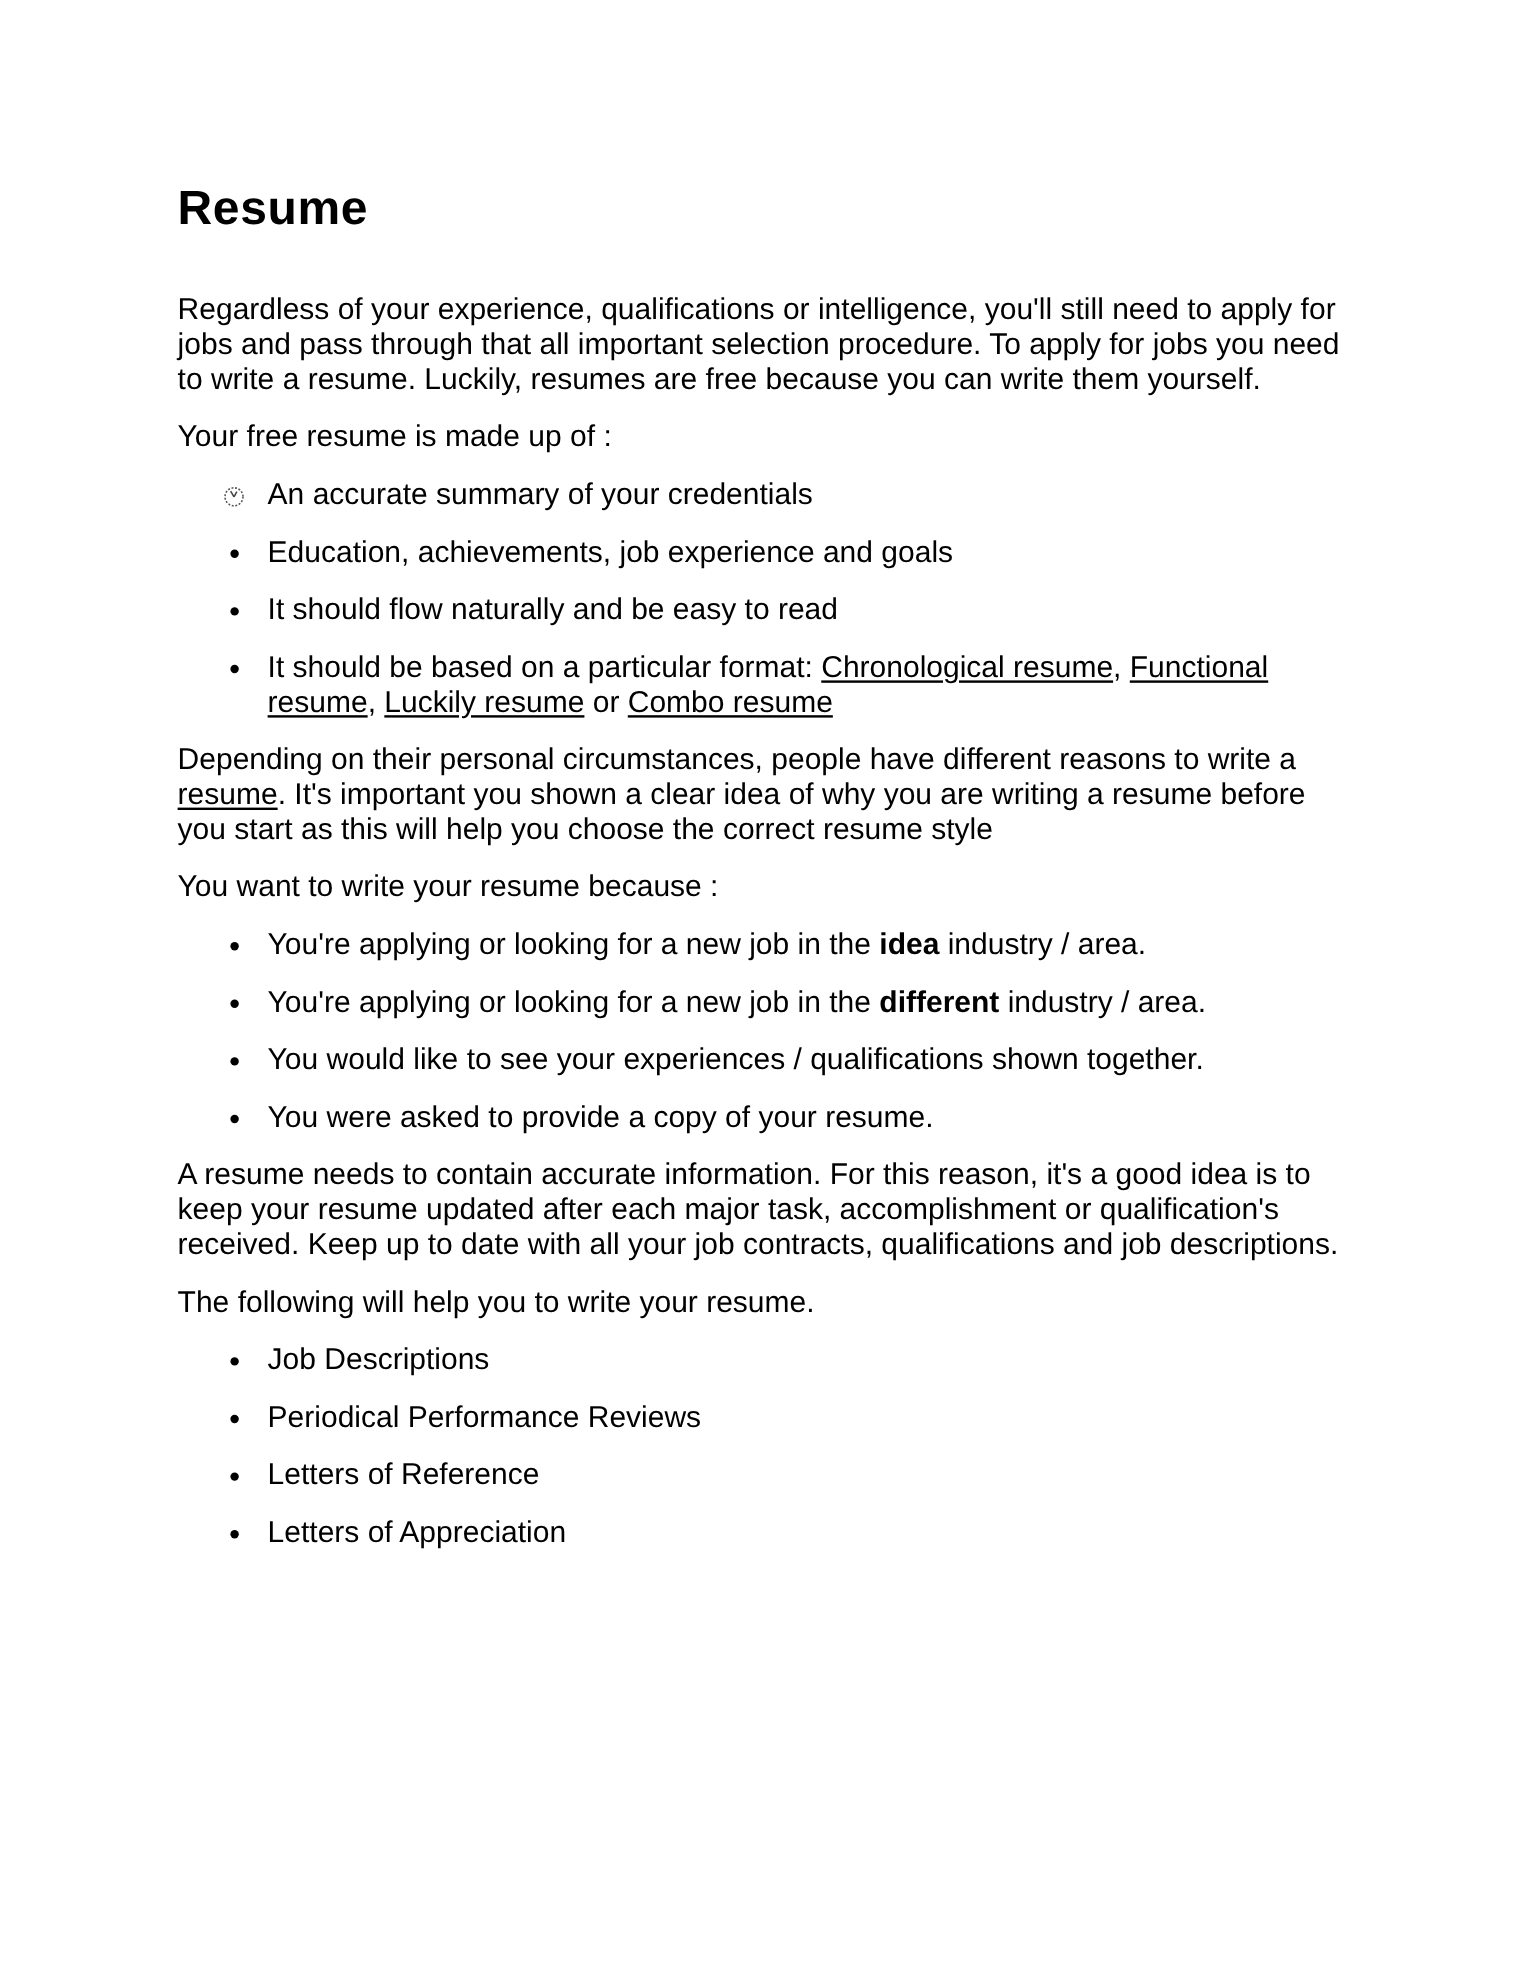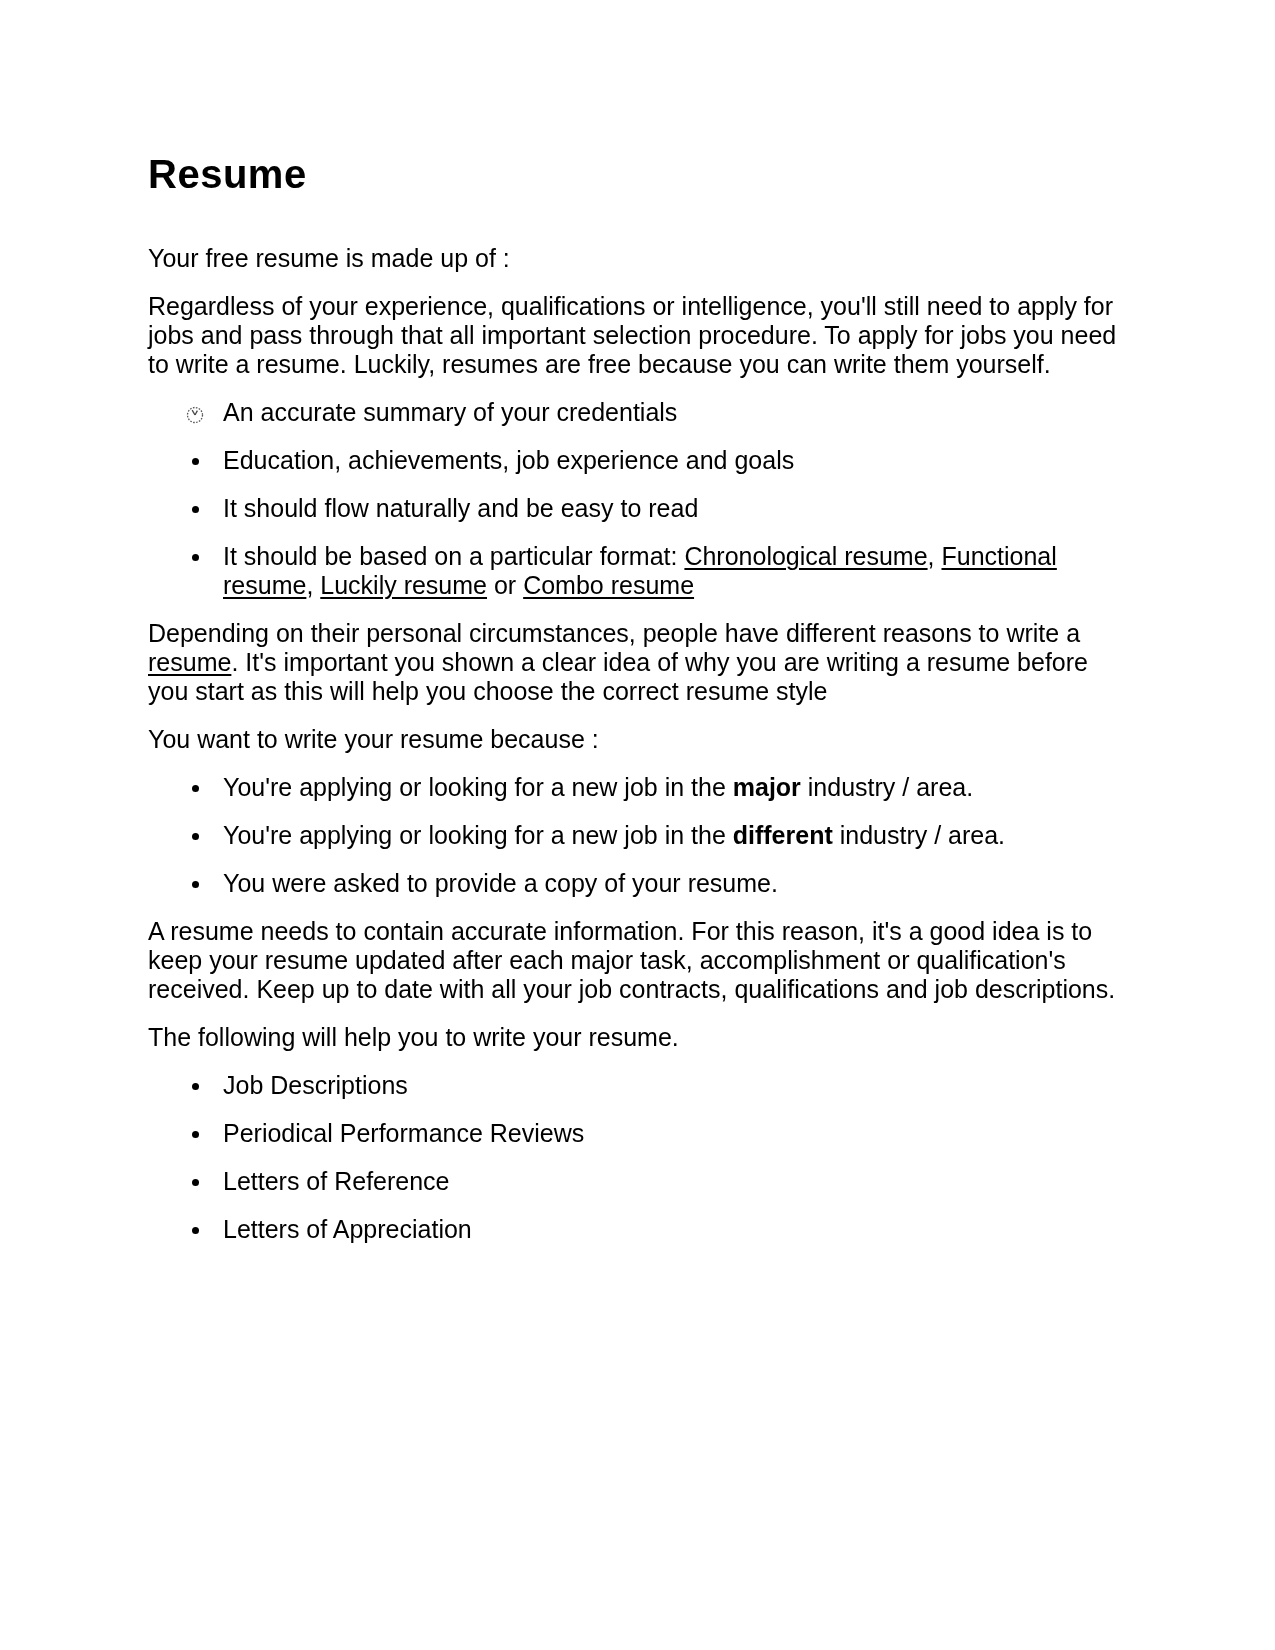--- a/index.html
+++ b/index.html
@@ -65,23 +65,23 @@
     font-weight: bold;
   }
 </style>
 </head>
 <body>
 
 <div class="page">
 
   <h1 class="doc-title">Resume</h1>
 
+  <p class="para">Regardless of your experience, qualifications or intelligence, you'll still need to apply for jobs and pass through that all important selection procedure. To apply for jobs you need to write a resume. Luckily, resumes are free because you can write them yourself.</p>
+
   <p class="para">Your free resume is made up of :</p>
-
-  <p class="para">Regardless of your experience, qualifications or intelligence, you'll still need to apply for jobs and pass through that all important selection procedure. To apply for jobs you need to write a resume. Luckily, resumes are free because you can write them yourself.</p>
 
   <div class="list">
     <div class="li">
       <span class="marker-clock">
         <svg width="20" height="20" viewBox="0 0 20 20">
           <circle cx="10" cy="10" r="7.5" fill="none" stroke="#555555" stroke-width="1.3" stroke-dasharray="1.6 1.4"></circle>
           <line x1="10" y1="10" x2="7.2" y2="5.2" stroke="#444444" stroke-width="1.3"></line>
           <line x1="10" y1="10" x2="12.4" y2="5.6" stroke="#444444" stroke-width="1.3"></line>
         </svg>
       </span>
@@ -101,25 +101,29 @@
     </div>
   </div>
 
   <p class="para"><span>Depending on their personal circumstances, people have different reasons to write a </span><span class="link">resume</span><span>. It's important you shown a clear idea of why you are writing a resume before you start as this will help you choose the correct resume style</span></p>
 
   <p class="para">You want to write your resume because :</p>
 
   <div class="list">
     <div class="li">
       <span class="marker-dot"></span>
-      <span class="li-text"><span>You're applying or looking for a new job in the </span><span class="bold">major</span><span> industry / area.</span></span>
+      <span class="li-text"><span>You're applying or looking for a new job in the </span><span class="bold">idea</span><span> industry / area.</span></span>
     </div>
     <div class="li">
       <span class="marker-dot"></span>
       <span class="li-text"><span>You're applying or looking for a new job in the </span><span class="bold">different</span><span> industry / area.</span></span>
+    </div>
+    <div class="li">
+      <span class="marker-dot"></span>
+      <span class="li-text">You would like to see your experiences / qualifications shown together.</span>
     </div>
     <div class="li">
       <span class="marker-dot"></span>
       <span class="li-text">You were asked to provide a copy of your resume.</span>
     </div>
   </div>
 
   <p class="para">A resume needs to contain accurate information. For this reason, it's a good idea is to keep your resume updated after each major task, accomplishment or qualification's received. Keep up to date with all your job contracts, qualifications and job descriptions.</p>
 
   <p class="para">The following will help you to write your resume.</p>

